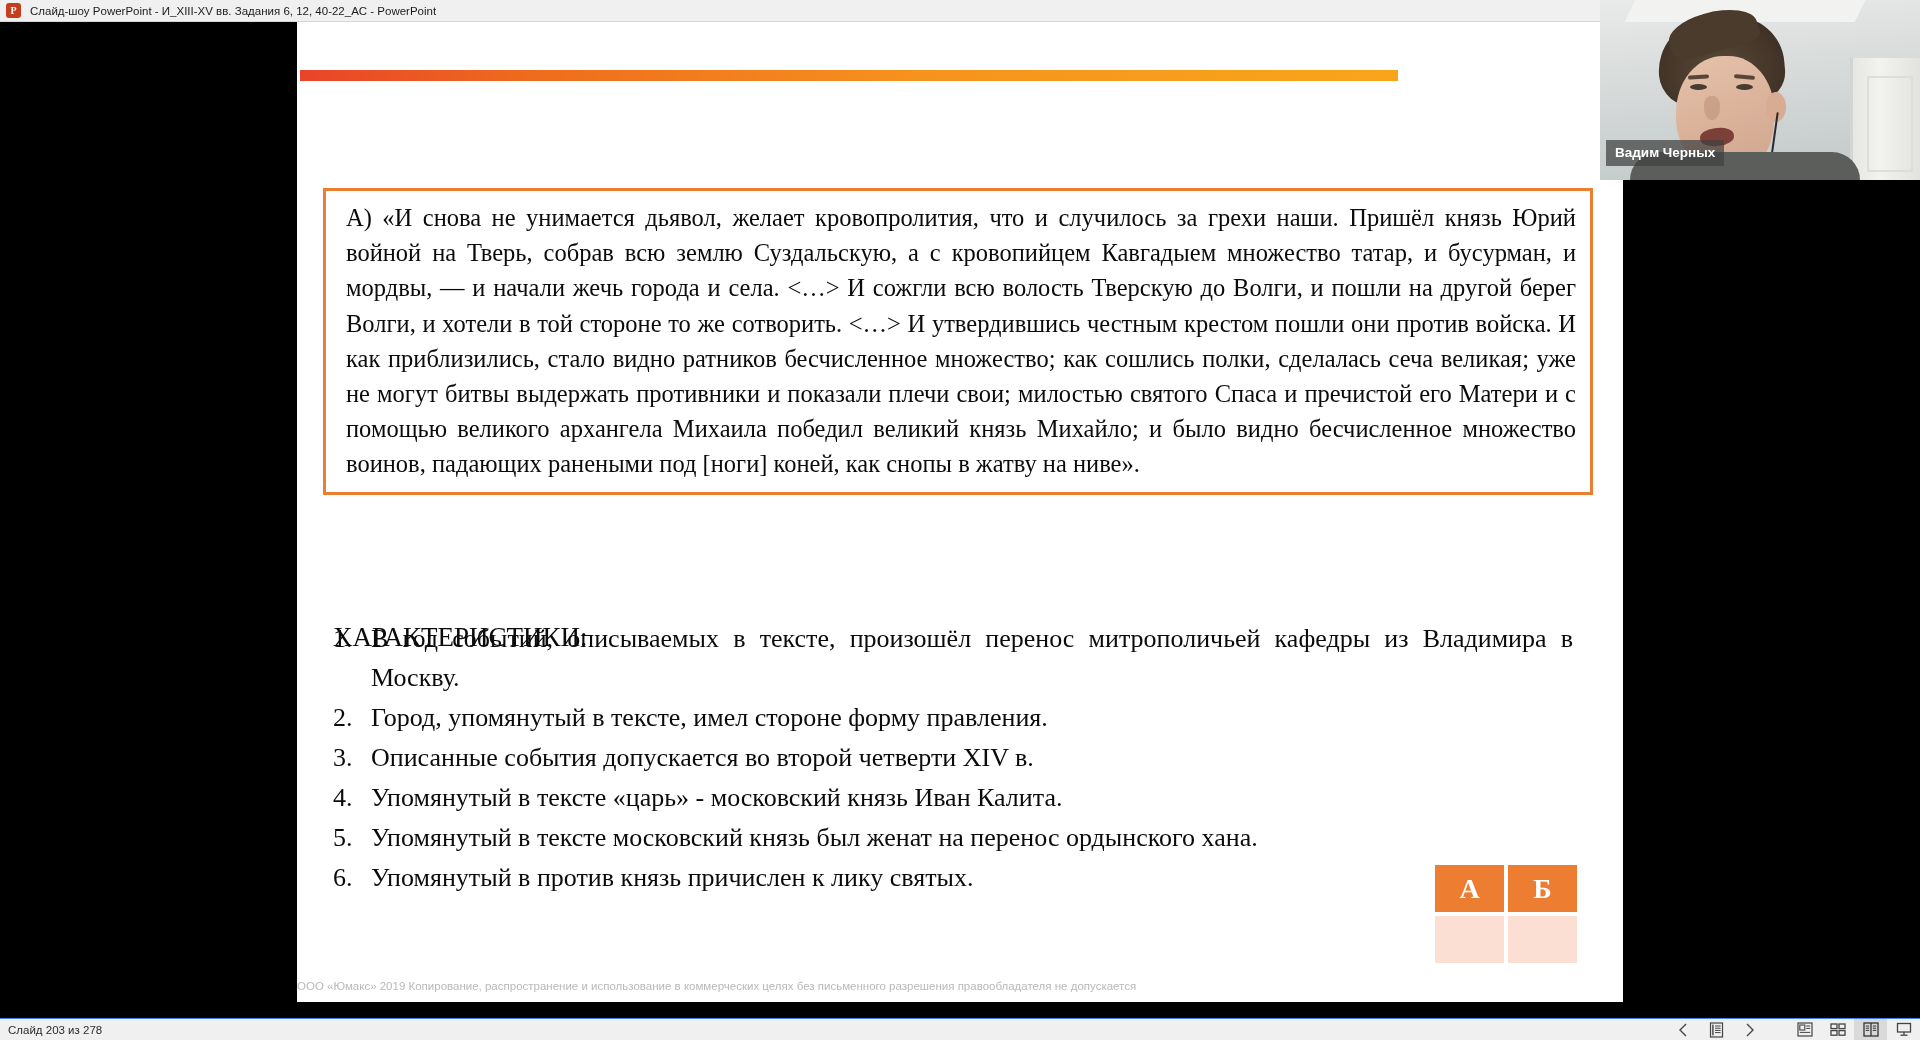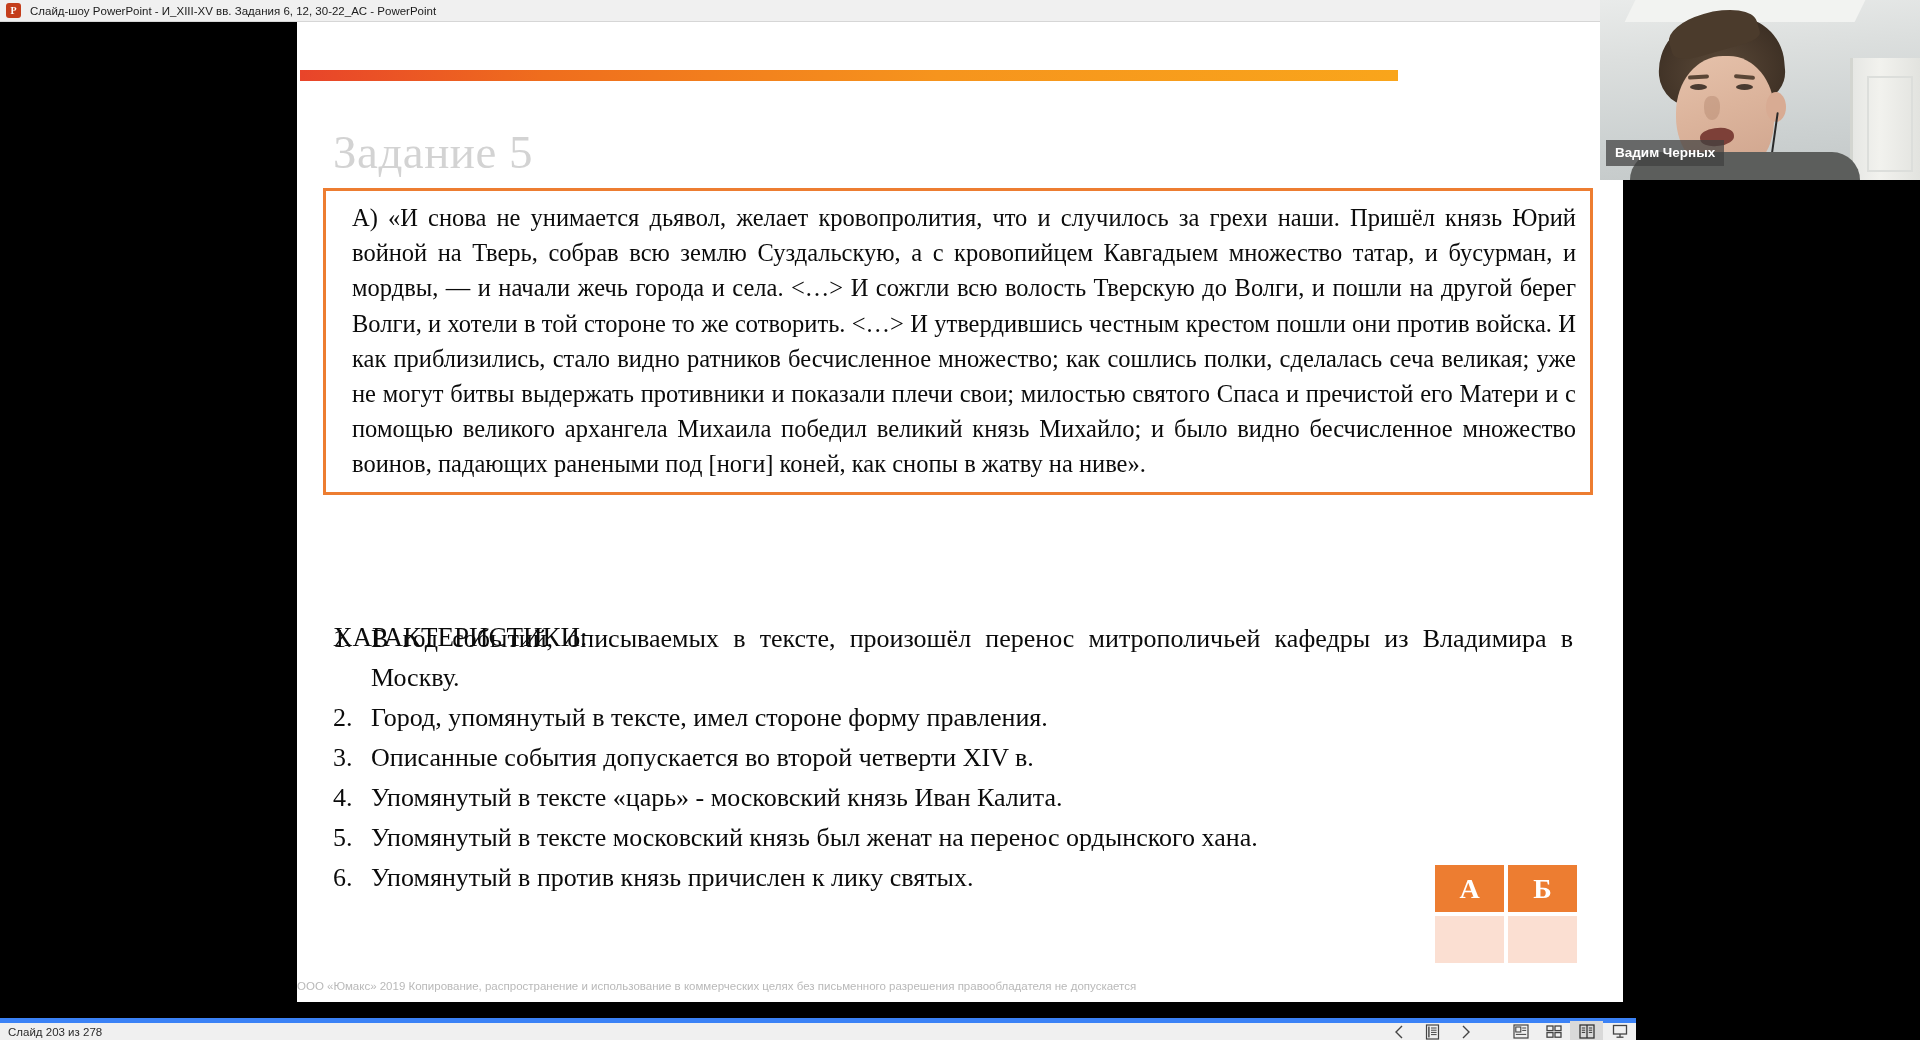--- a/index.html
+++ b/index.html
@@ -66,21 +66,21 @@
     font-family: "Liberation Serif", serif;
     font-size: 47px; color: #d3d3d3; letter-spacing: 0.5px;
   }
 
   
   .quote-box {
     position: absolute;
     left: 26px; top: 166px;
     width: 1270px;
     border: 3px solid #ed7d31;
-    padding: 9px 14px 10px 26px;
+    padding: 9px 14px 10px 20px;
     background: #fff;
   }
   .quote-text {
     font-family: "Liberation Serif", serif;
     font-size: 24.5px;
     line-height: 35.2px;
     color: #0b0b0b;
     text-align: justify;
     text-justify: inter-word;
     hyphens: none;
@@ -241,23 +241,23 @@
     font-size: 13.5px; font-weight: bold;
     padding: 5px 9px 6px 9px;
     z-index: 3;
     white-space: nowrap;
     text-align: center;
   }
 
   
   .statusbar {
     position: absolute; bottom: 0; left: 0;
-    width: 1636px; height: 22px;
+    width: 1920px; height: 22px;
     background: #f0f0f0;
-    border-top: 5px solid #3b82f6;
+    border-top: 1px solid #3b82f6;
     display: flex; align-items: center;
     z-index: 40;
   }
   .status-left {
     margin-left: 8px;
     font-size: 11.5px; color: #2b2b2b;
     white-space: nowrap;
   }
   .status-right {
     margin-left: auto;
@@ -273,31 +273,30 @@
   .sb-gap { width: 22px; }
   .sb-btn svg { display: block; }
 </style>
 </head>
 <body>
 
 <div id="app">
 
   <div class="titlebar">
     <div class="pp-icon">P</div>
-    <div class="titlebar-text">Слайд-шоу PowerPoint  -  И_XIII-XV вв. Задания 6, 12, 30-22_AC - PowerPoint</div>
+    <div class="titlebar-text">Слайд-шоу PowerPoint  -  И_XIII-XV вв. Задания 6, 12, 40-22_AC - PowerPoint</div>
   </div>
 
   <div class="backdrop"></div>
 
   <div class="slide">
 
     <div class="grad-bar"></div>
 
 
-    <div class="slide-title">Задание 5</div>
 
     <div class="quote-box">
       <div class="quote-text">А) «И снова не унимается дьявол, желает кровопролития, что и случилось за грехи наши. Пришёл князь Юрий войной на Тверь, собрав всю землю Суздальскую, а с кровопийцем Кавгадыем множество татар, и бусурман, и мордвы, —  и начали жечь города и села.  &lt;…&gt; И сожгли всю волость Тверскую до Волги, и пошли на другой берег Волги, и хотели в той стороне то же сотворить. &lt;…&gt; И утвердившись честным крестом пошли они против войска. И как приблизились, стало видно ратников бесчисленное множество; как сошлись полки, сделалась сеча великая; уже не могут битвы выдержать противники и показали плечи свои; милостью святого Спаса и пречистой его Матери и с помощью великого архангела Михаила победил великий князь Михайло; и было видно бесчисленное множество воинов, падающих ранеными под [ноги] коней, как снопы в жатву на ниве».</div>
     </div>
 
     <div class="char-head">ХАРАКТЕРИСТИКИ:</div>
 
     <div class="char-list">
       <div class="char-item">
         <span class="char-num">1.</span>

